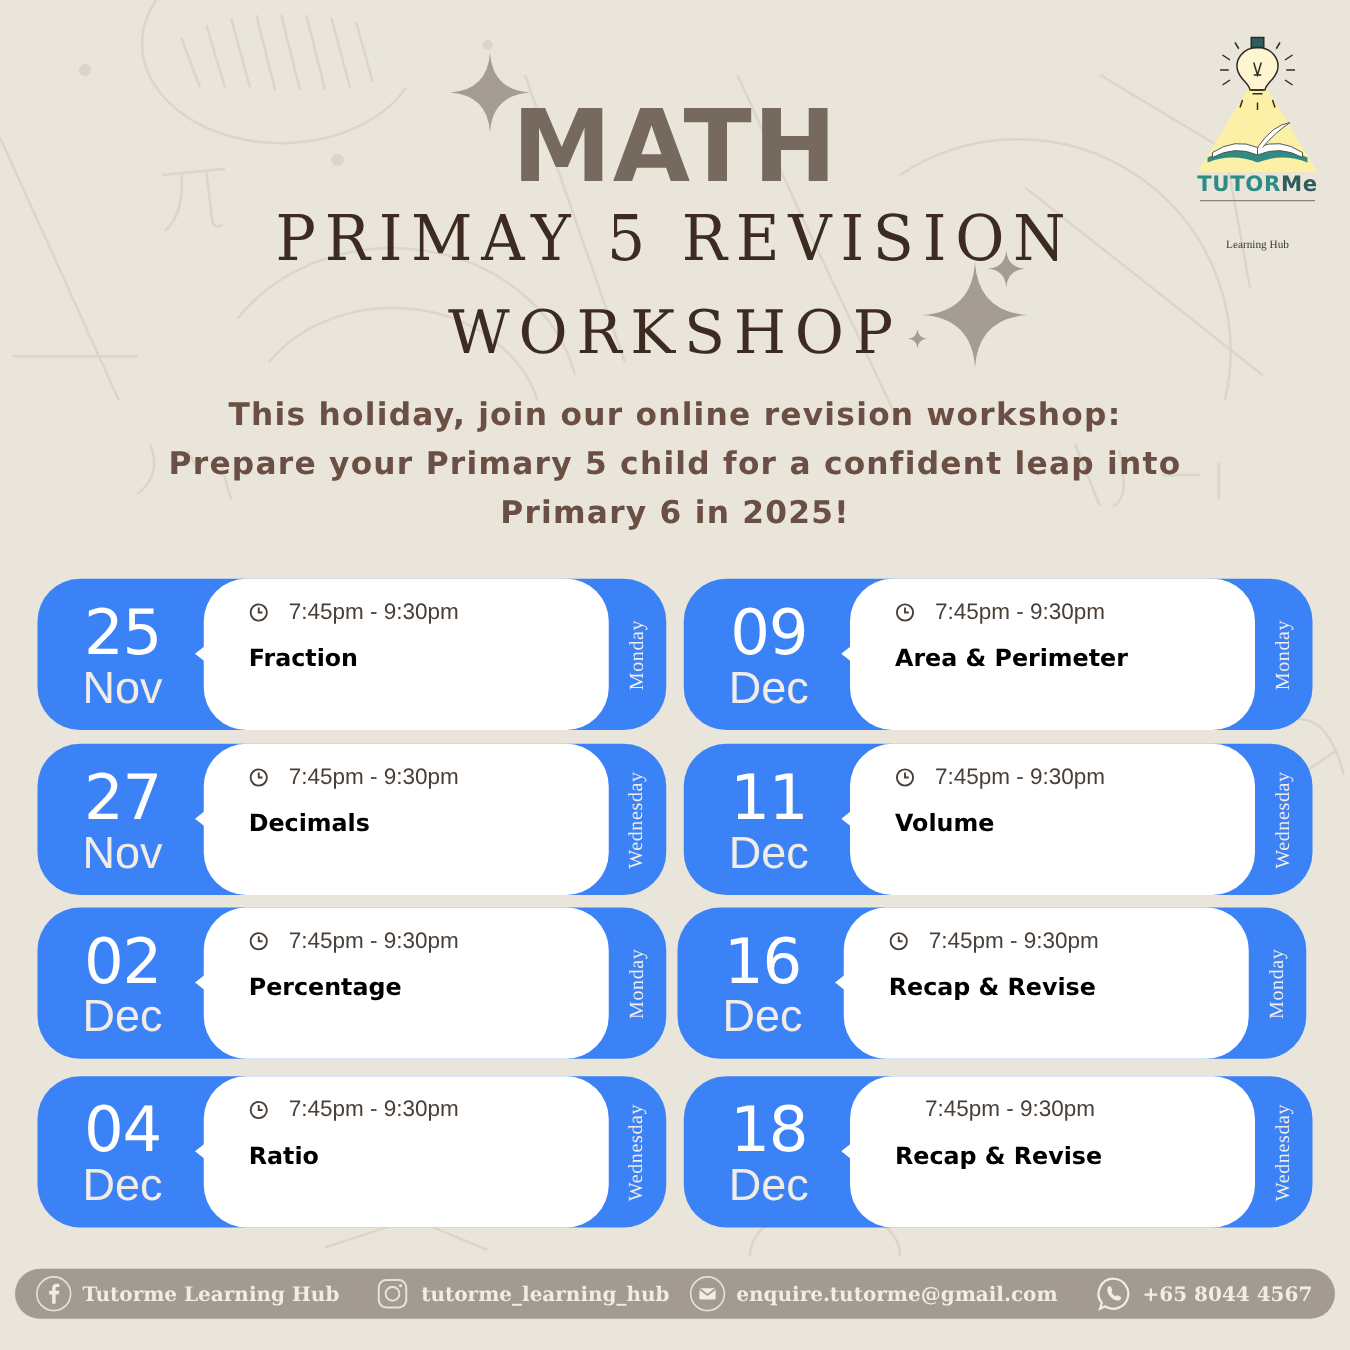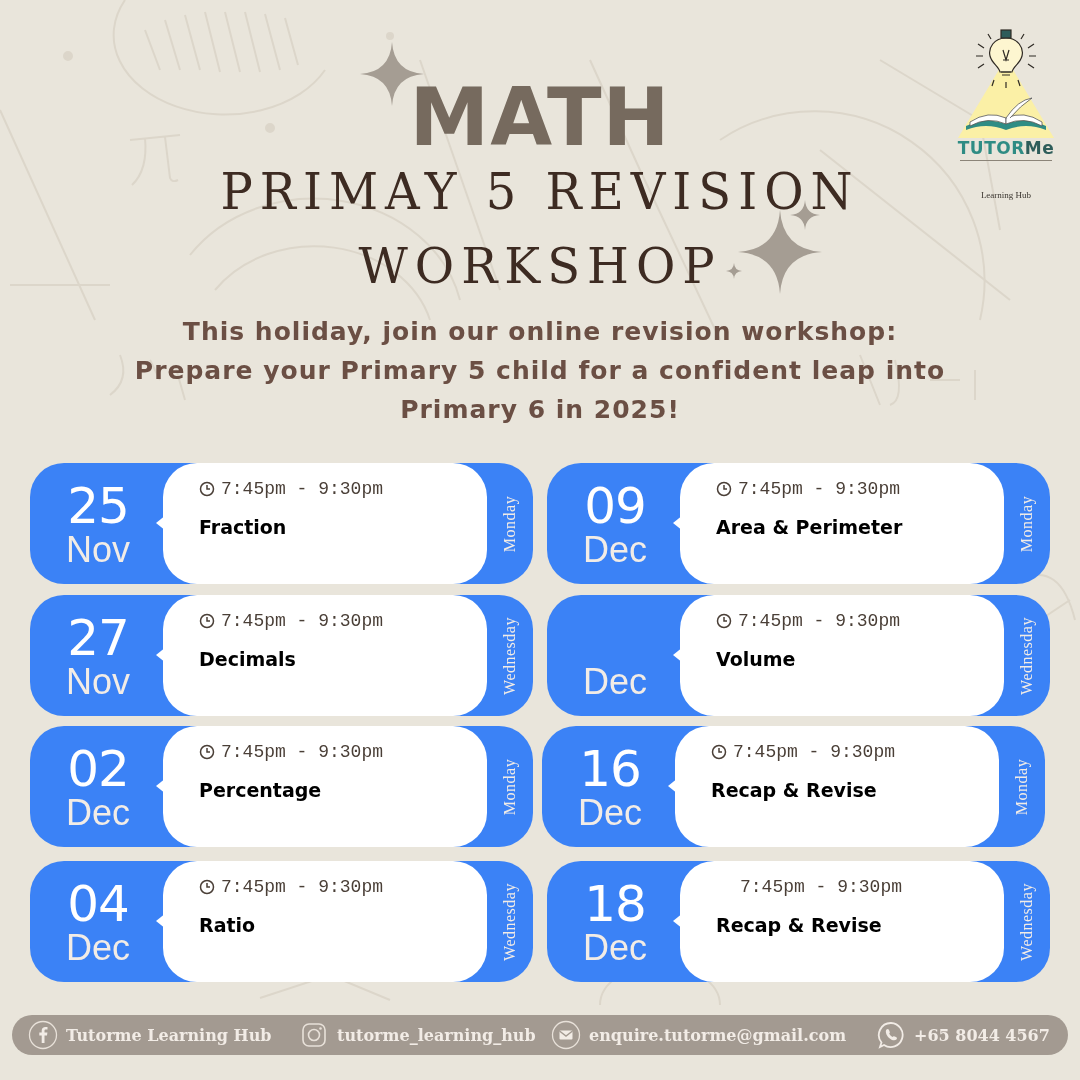--- a/index.html
+++ b/index.html
@@ -67,22 +67,22 @@
   .card .panel {
     position: absolute; left: 133px; top: 0; width: 324px; height: 121px;
     background: #ffffff; border-radius: 34px;
   }
   .card .notch {
     position: absolute; left: 126px; top: 49px; width: 14px; height: 22px;
     background: #ffffff; clip-path: polygon(100% 0, 40% 30%, 0 50%, 40% 70%, 100% 100%);
   }
   .card .time {
     position: absolute; left: 36px; top: 16px;
-    font-family: Liberation Mono, monospace; font-size: 18px; color: #4a3f37;
-    display: flex; align-items: center; gap: 6px; white-space: nowrap;
+    font-family: Liberation Sans, sans-serif; font-size: 18px; color: #4a3f37;
+    display: flex; align-items: center; gap: 16px; white-space: nowrap;
   }
   .card .time.no-icon { left: 60px; }
   .card .clock { width: 16px; height: 16px; display: inline-block; }
   .card .topic {
     position: absolute; left: 36px; top: 53px;
     font-family: "DejaVu Sans", sans-serif; font-weight: bold; font-size: 19px; color: #000;
     white-space: nowrap;
   }
   .card .weekday {
     position: absolute; right: 0; top: 0; width: 46px; height: 121px;
@@ -278,20 +278,21 @@
     </div>
     <div class="topic">Area &amp; Perimeter</div>
   </div>
   <div class="weekday">
       <span>Monday</span>
     </div>
 </div>
 
 <div class="card" style="left:547px;top:595px">
   <div class="date">
+    <div class="day-num">11</div>
     <div class="month">Dec</div>
   </div>
   <div class="notch"></div>
   <div class="panel">
     <div class="time">
       <svg class="clock" viewBox="0 0 16 16">
           <circle cx="8" cy="8" r="6.5" fill="none" stroke="#4a3f37" stroke-width="1.5"></circle>
           <path d="M8 4 L8 8 L11 8" fill="none" stroke="#4a3f37" stroke-width="1.5"></path>
         </svg>
       <span>7:45pm - 9:30pm</span>

